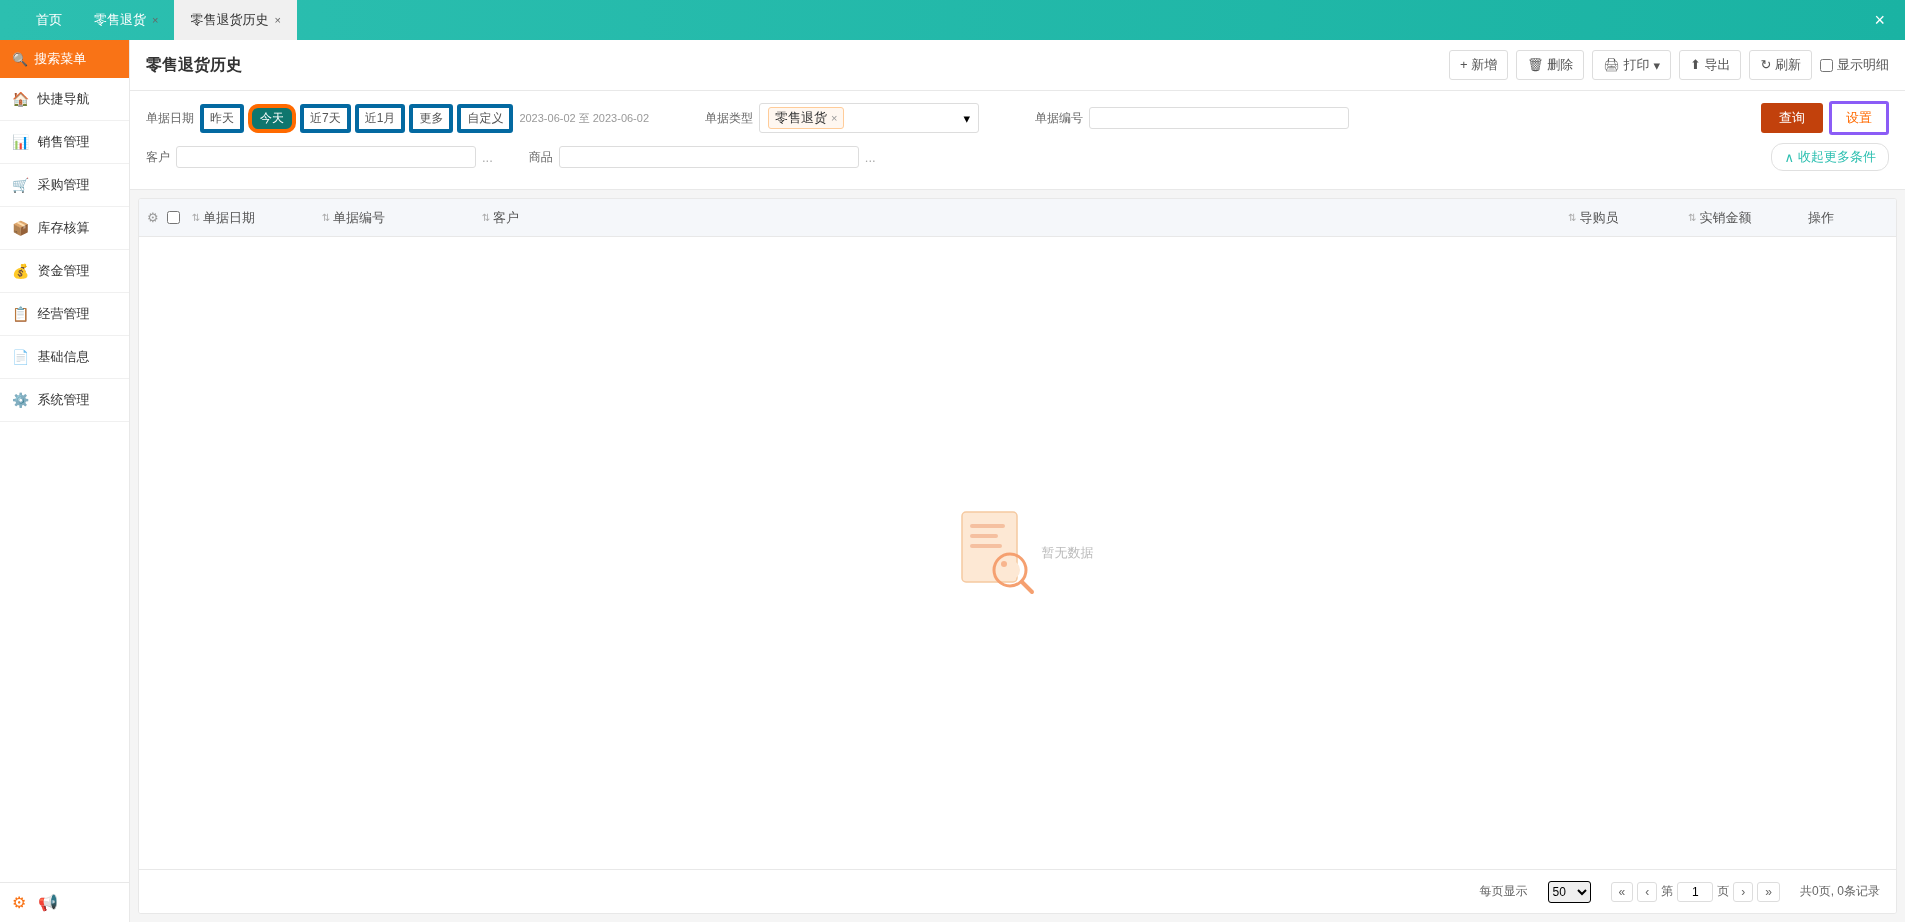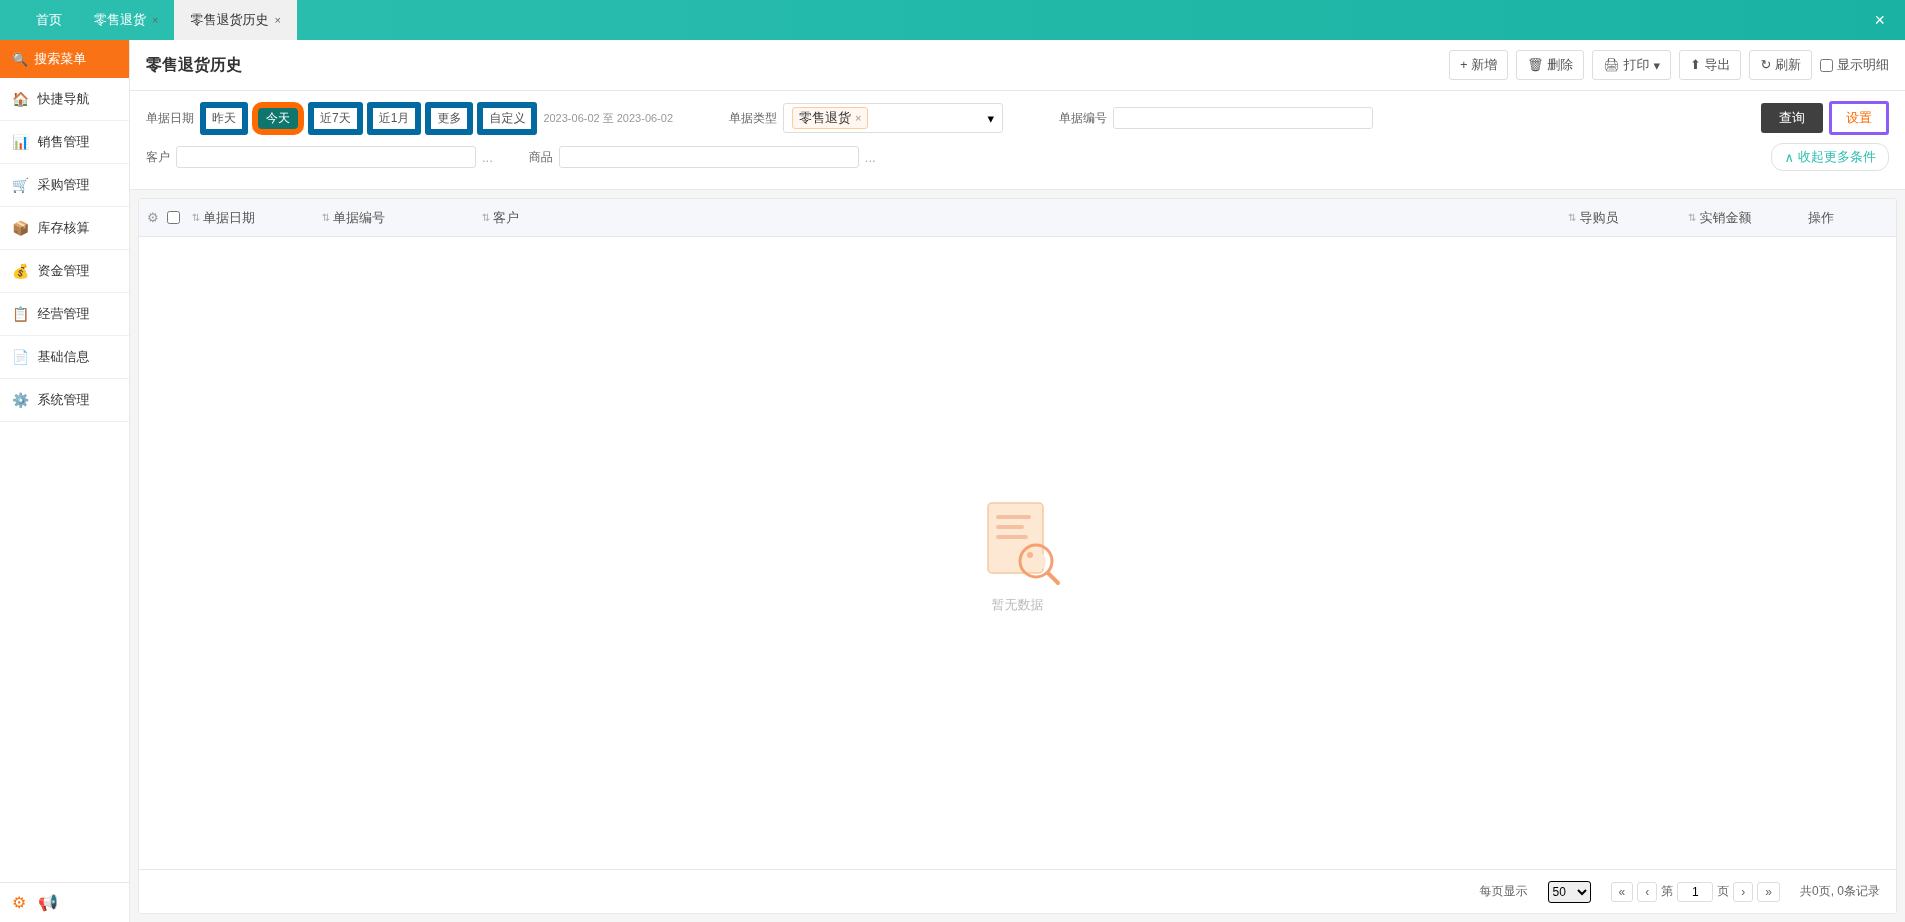--- a/index.html
+++ b/index.html
@@ -134,21 +134,21 @@
       cursor: pointer;
       color: #555;
       font-size: 12px;
     }
     .toolbar-btn.secondary {
       background: #fff;
       border-color: #ddd;
       color: #555;
     }
     .btn-query {
-      background: #404040;
+      background: #c2410c;
       border: none;
       color: #fff;
       padding: 6px 18px;
       border-radius: 3px;
       cursor: pointer;
       font-size: 13px;
     }
     .btn-setting {
       background: #fff;
       border: 3px solid #8b5cf6;
@@ -188,21 +188,21 @@
       white-space: nowrap;
       font-size: 12px;
     }
     .date-shortcuts {
       display: flex;
       align-items: center;
       gap: 4px;
     }
     .date-btn {
       padding: 2px 6px;
-      border: 6px solid #0369a1;
+      border: 4px solid #0369a1;
       border-radius: 3px;
       background: #fff;
       cursor: pointer;
       font-size: 12px;
       color: #555;
     }
     .date-btn.active {
       background: #0f766e;
       border-color: #ff6a00;
       color: #fff;
@@ -304,21 +304,21 @@
     .col-date { width: 130px; }
     .col-billno { width: 160px; }
     .col-customer { flex: 1; }
     .col-guide { width: 120px; }
     .col-amount { width: 120px; text-align: right; }
     .col-ops { width: 80px; }
 
     .table-body {
       flex: 1;
       display: flex;
-      flex-direction: column;
+      flex-direction: row;
       align-items: center;
       justify-content: center;
     }
     .empty-text {
       color: #bbb;
       font-size: 13px;
     }
 
     
     .table-footer {

